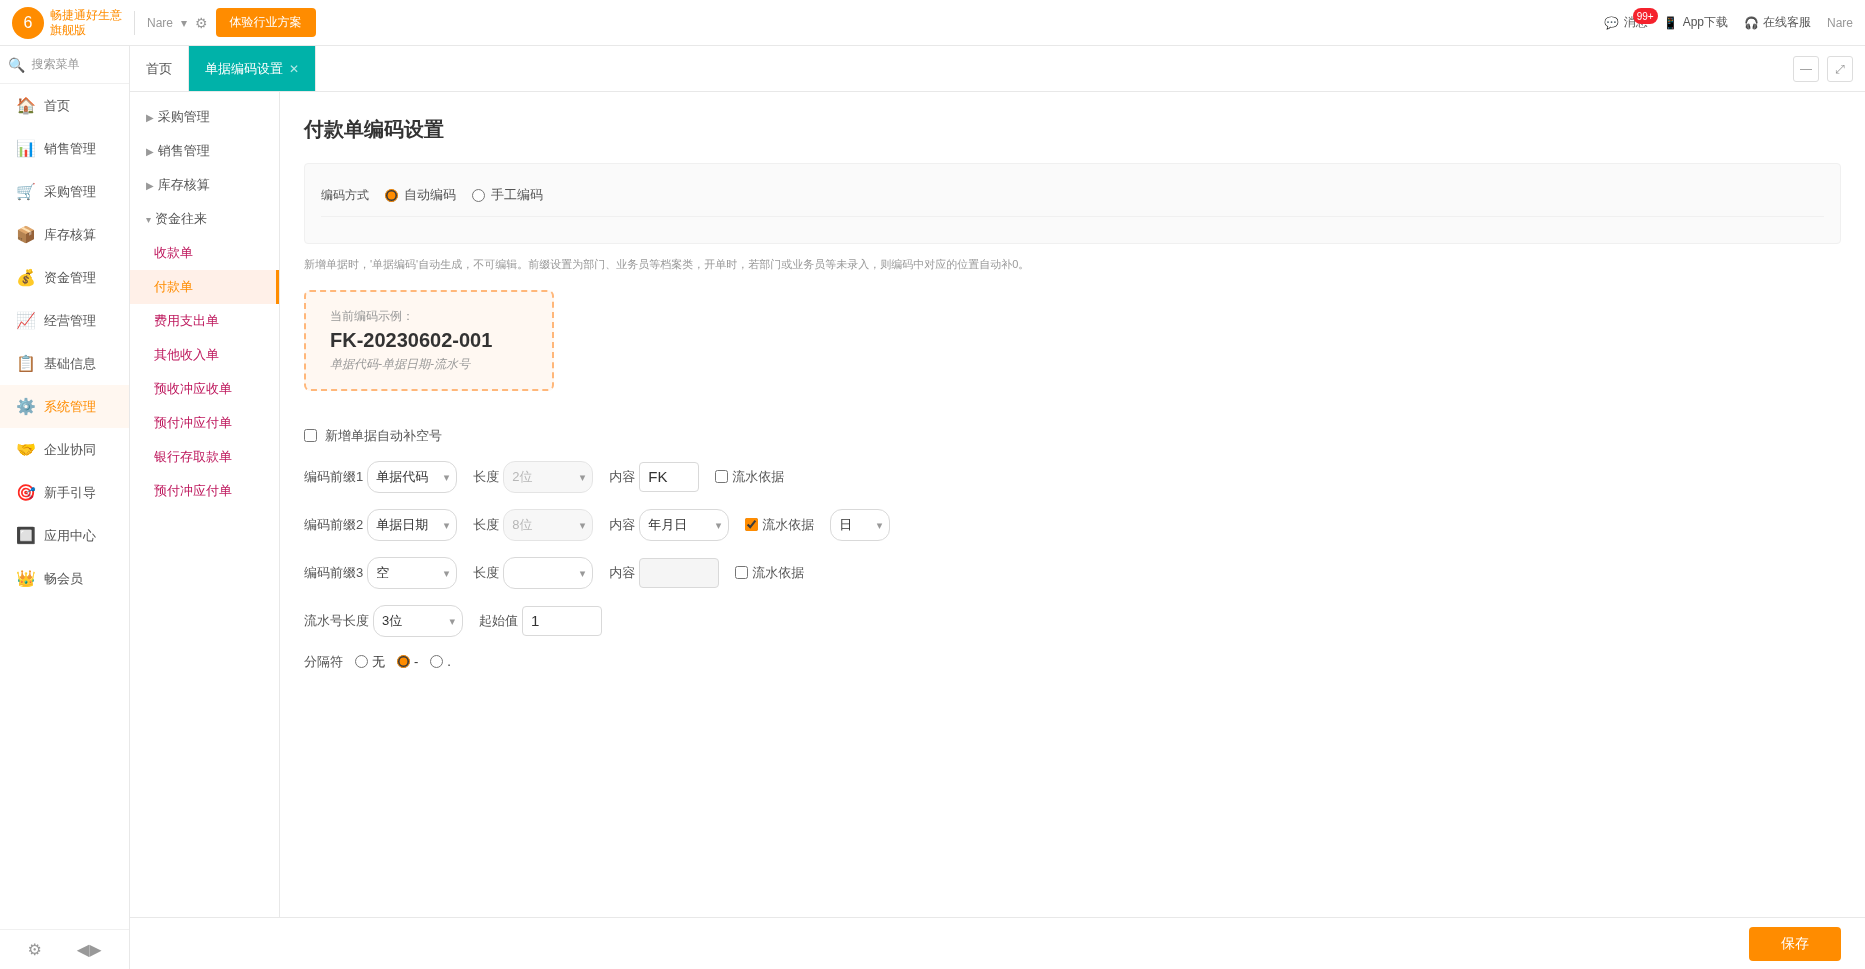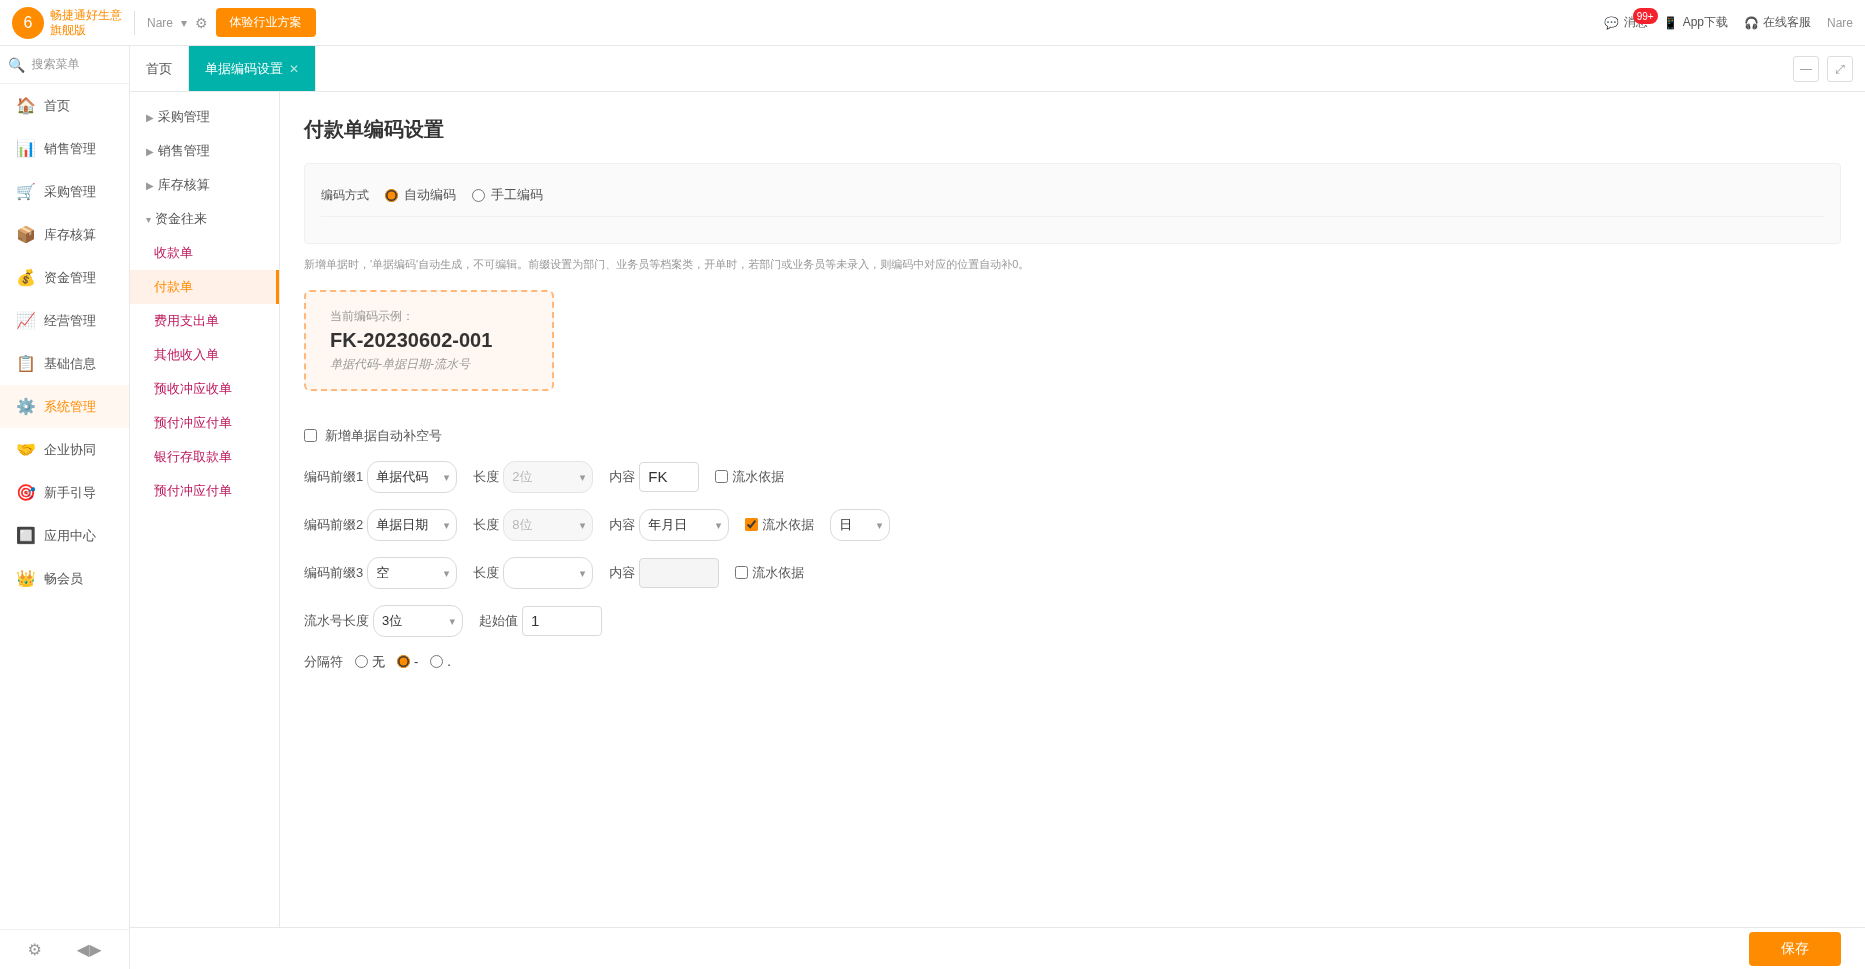--- a/index.html
+++ b/index.html
@@ -92,21 +92,21 @@
     .field-input.editable { background: #fff; }
     .checkbox-small { accent-color: #ff8c00; cursor: pointer; }
 
     
     .separator-row { display: flex; align-items: center; gap: 12px; margin-top: 8px; }
     .separator-label { font-size: 13px; color: #555; }
     .separator-options { display: flex; align-items: center; gap: 12px; }
     .separator-radio { display: flex; align-items: center; gap: 4px; cursor: pointer; font-size: 13px; }
 
     
-    .bottom-bar { height: 42px; background: #fff; border-top: 1px solid #e8e8e8; display: flex; align-items: center; justify-content: flex-end; padding: 0 24px; flex-shrink: 0; }
+    .bottom-bar { height: 52px; background: #fff; border-top: 1px solid #e8e8e8; display: flex; align-items: center; justify-content: flex-end; padding: 0 24px; flex-shrink: 0; }
     .save-btn { background: #ff8c00; color: white; border: none; border-radius: 4px; padding: 8px 32px; font-size: 14px; cursor: pointer; }
 
     
     .inner-layout { display: flex; flex: 1; overflow: hidden; }
   </style>
 </head>
 <body>
 
 <div class="top-bar">
   <div class="top-bar-logo">

